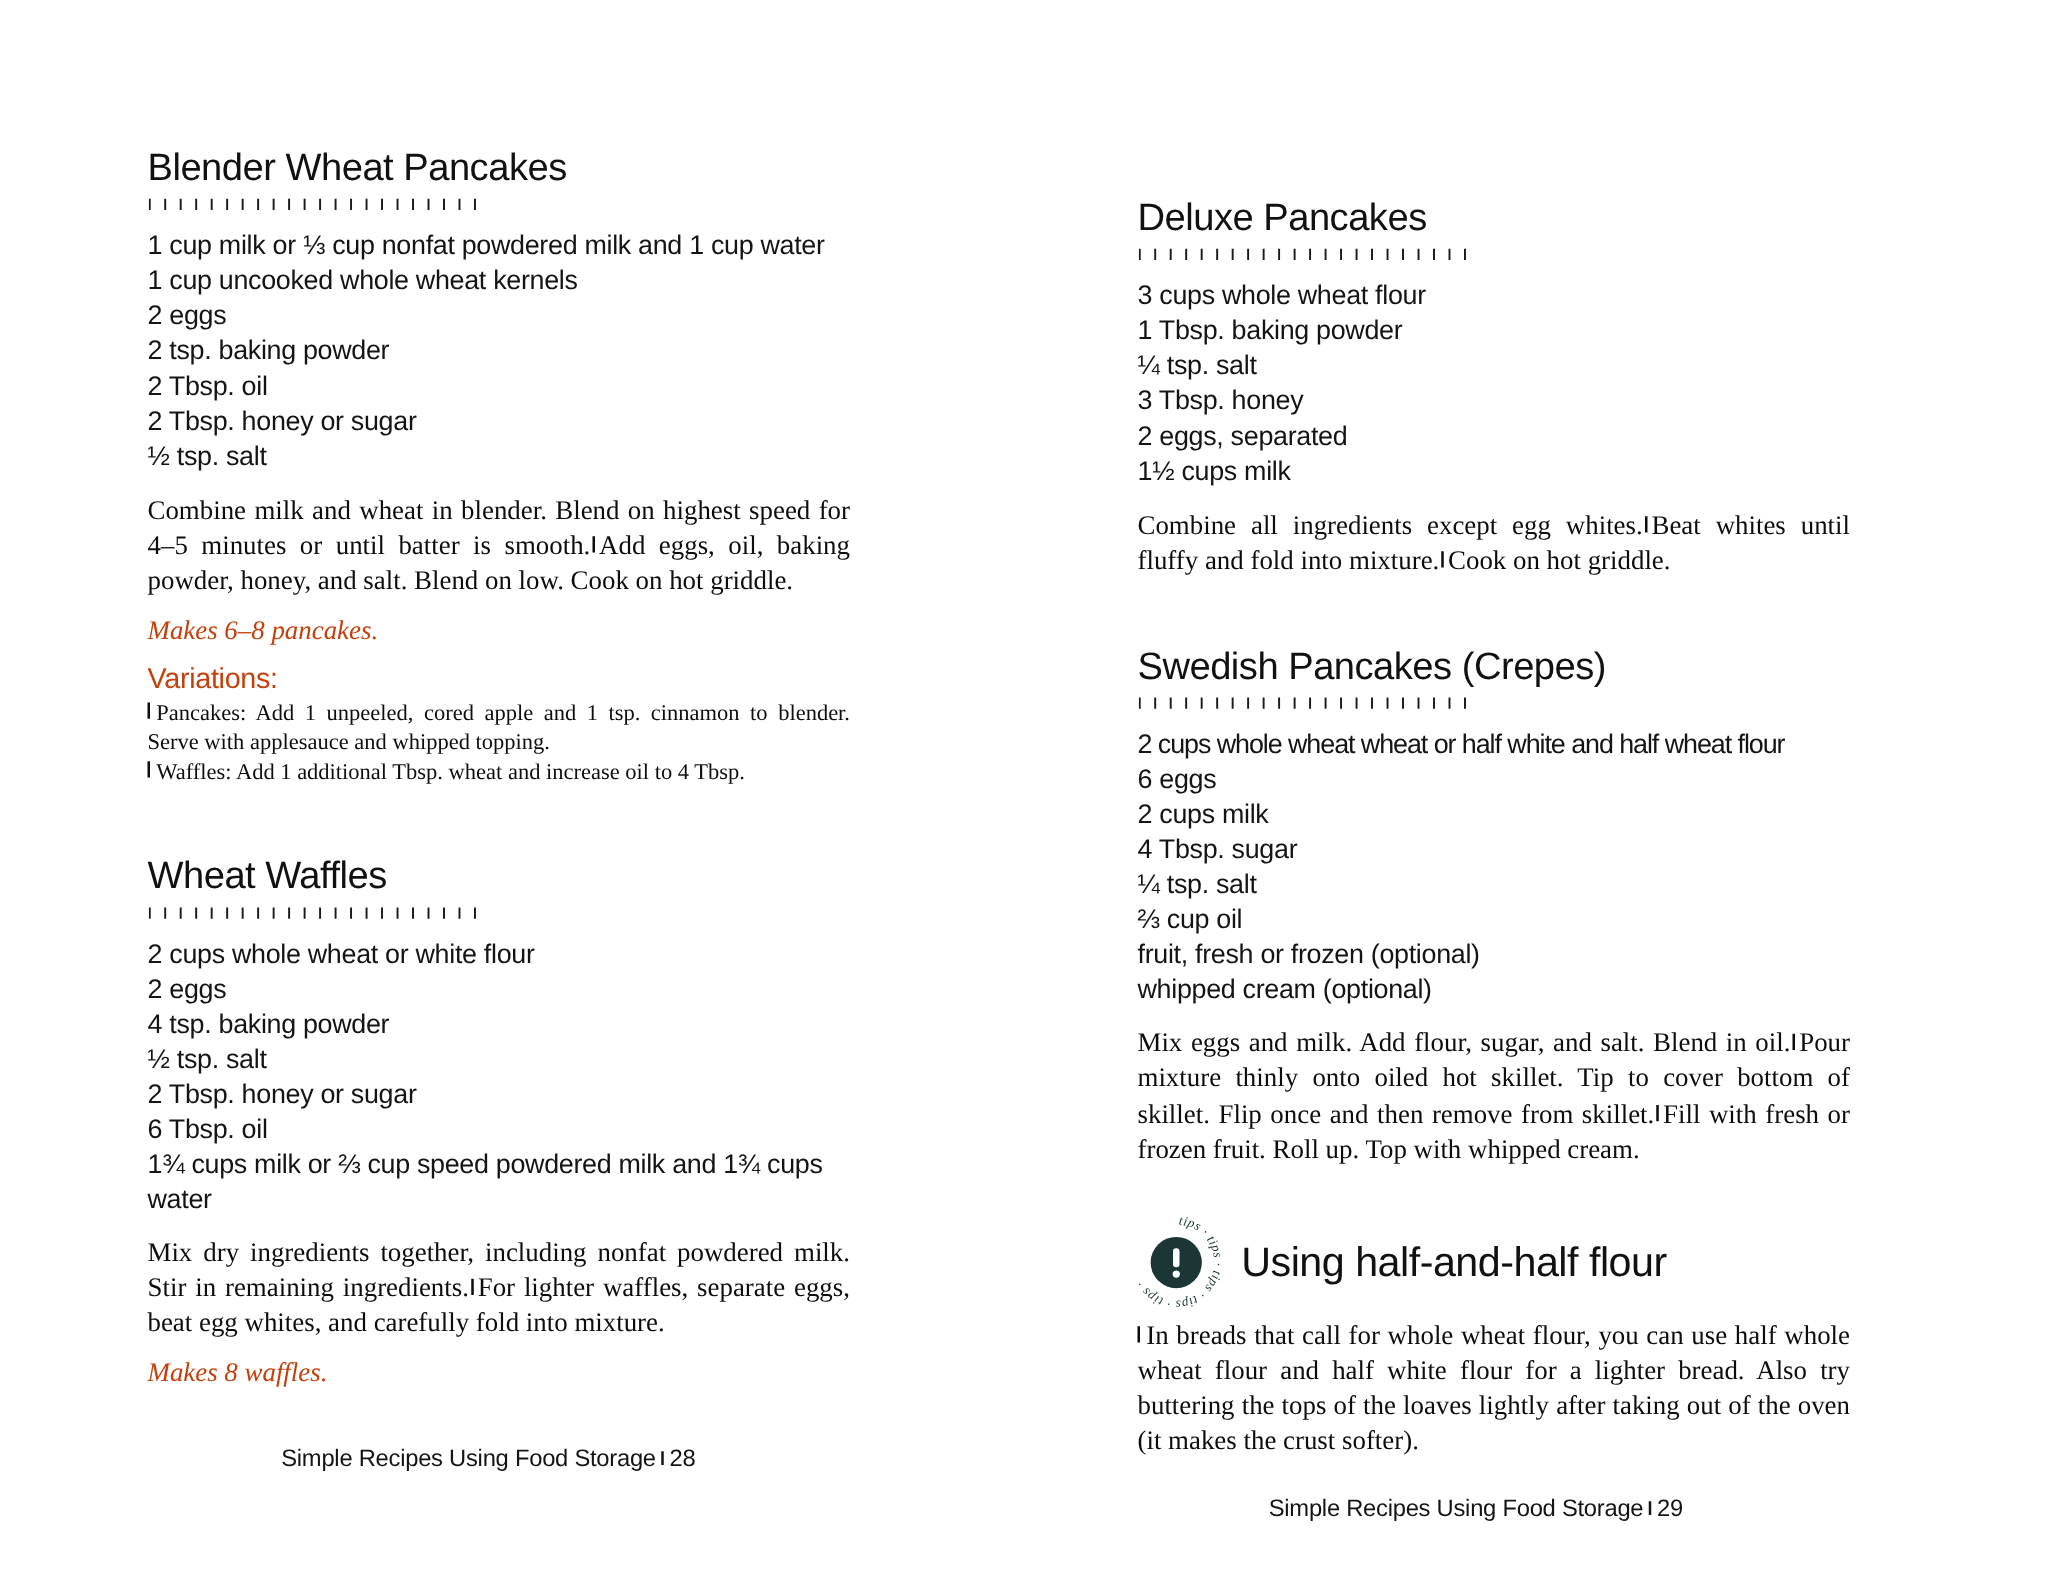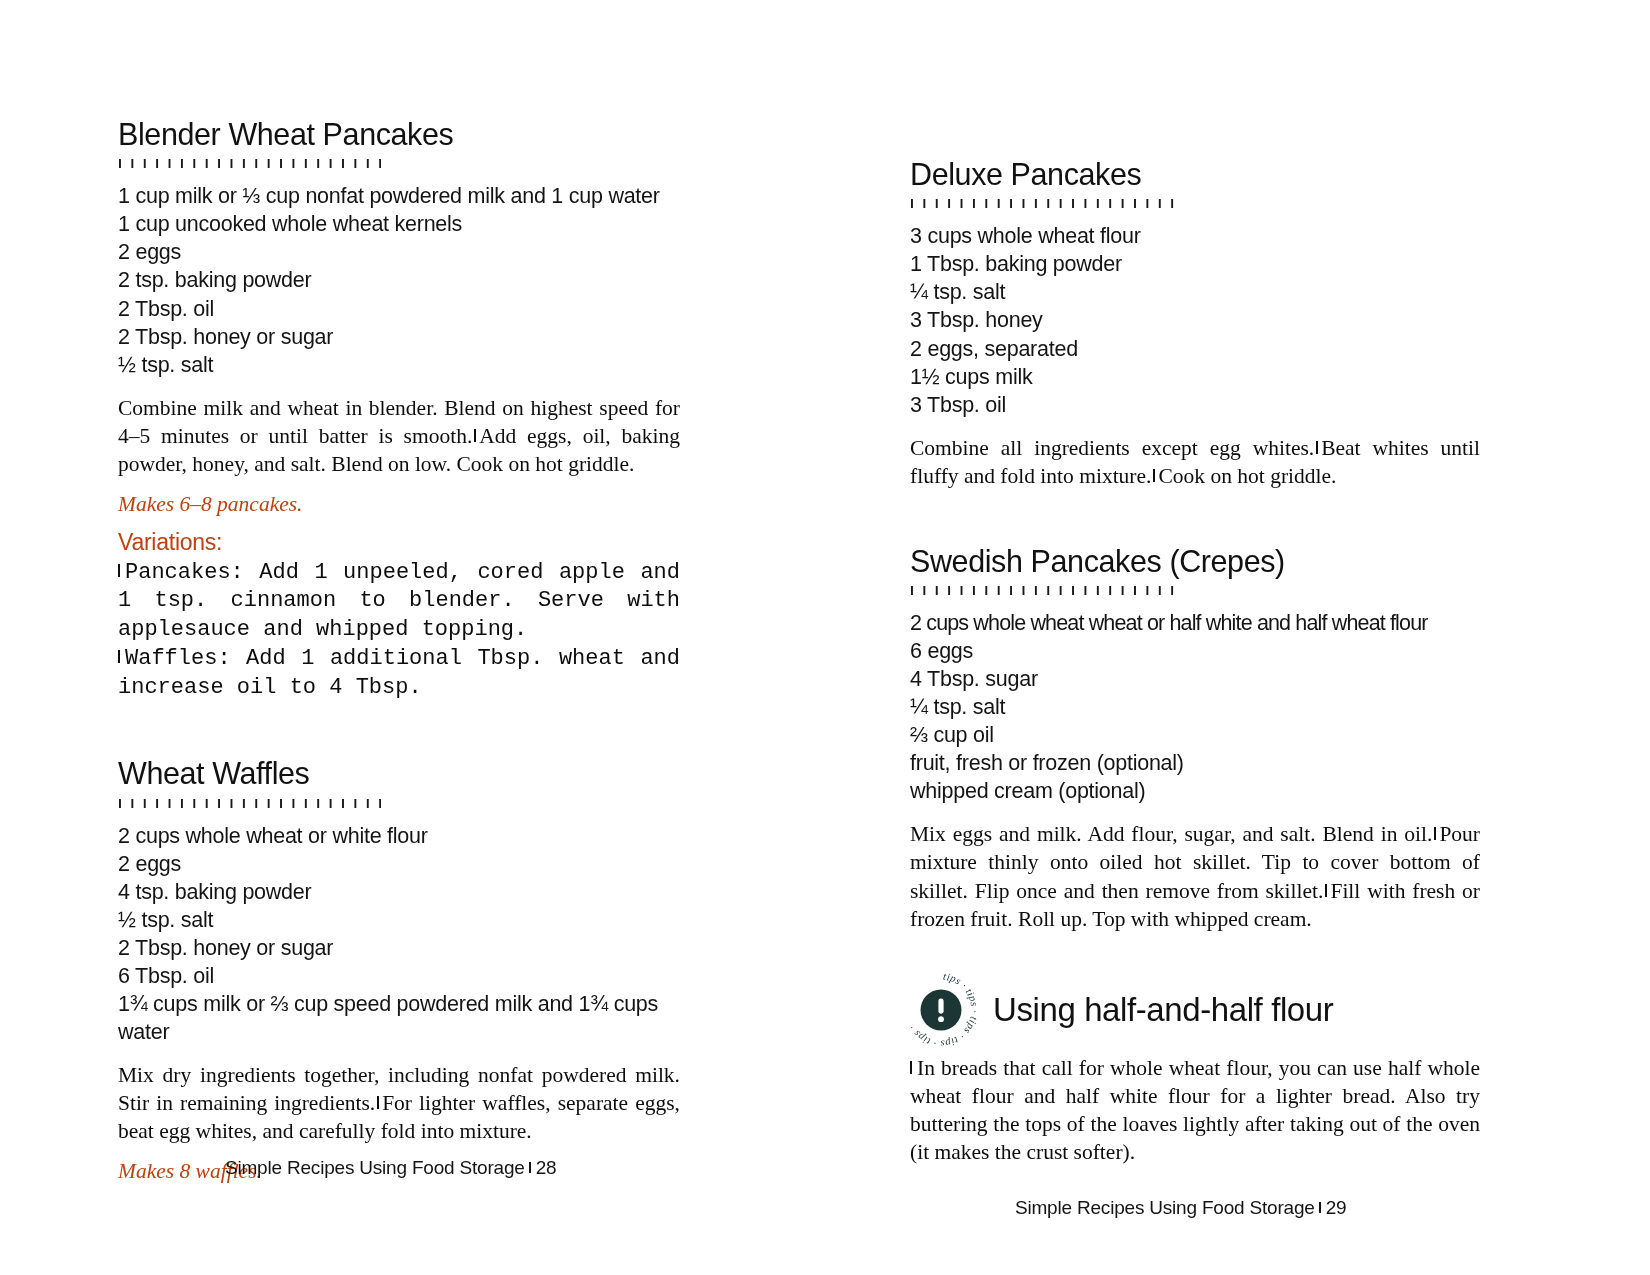--- a/index.html
+++ b/index.html
@@ -99,22 +99,22 @@
 
   .variations-label {
     font-family: "Liberation Sans", sans-serif;
     font-size: 23px;
     letter-spacing: -0.25px;
     color: #c2410c;
     margin: 0 0 3px 0;
   }
 
   .variation {
-    font-family: Liberation Mono, monospace;
-    font-size: 22px;
+    font-family: Liberation Serif, serif;
+    font-size: 18px;
     line-height: 1.305;
     color: #0d0d0d;
     text-align: justify;
     margin: 0;
   }
 
   
   .sep {
     display: inline-block;
     width: 2px;
@@ -249,35 +249,35 @@
       <h2 class="recipe-title">Deluxe Pancakes</h2>
       <div class="tick-rule w-deluxe"></div>
 
       <ul class="ingredients">
         <li>3 cups whole wheat flour</li>
         <li>1 Tbsp. baking powder</li>
         <li>¼ tsp. salt</li>
         <li>3 Tbsp. honey</li>
         <li>2 eggs, separated</li>
         <li>1½ cups milk</li>
-        <li>3 Tbsp. oil</li>
       </ul>
 
       <p class="method last"><span>Combine all ingredients except egg whites.</span><span class="sep"></span><span>Beat whites until fluffy and fold into mixture.</span><span class="sep"></span><span>Cook on hot griddle.</span></p>
     </div>
 
     <div class="gap-lg"></div>
 
     <div>
       <h2 class="recipe-title">Swedish Pancakes (Crepes)</h2>
       <div class="tick-rule w-swed"></div>
 
       <ul class="ingredients">
         <li class="tight">2 cups whole wheat wheat or half white and half wheat flour</li>
         <li>6 eggs</li>
+        <li>2 cups milk</li>
         <li>4 Tbsp. sugar</li>
         <li>¼ tsp. salt</li>
         <li>⅔ cup oil</li>
         <li>fruit, fresh or frozen (optional)</li>
         <li>whipped cream (optional)</li>
       </ul>
 
       <p class="method last"><span>Mix eggs and milk. Add flour, sugar, and salt. Blend in oil.</span><span class="sep"></span><span>Pour mixture thinly onto oiled hot skillet. Tip to cover bottom of skillet. Flip once and then remove from skillet.</span><span class="sep"></span><span>Fill with fresh or frozen fruit. Roll up. Top with whipped cream.</span></p>
     </div>
 

